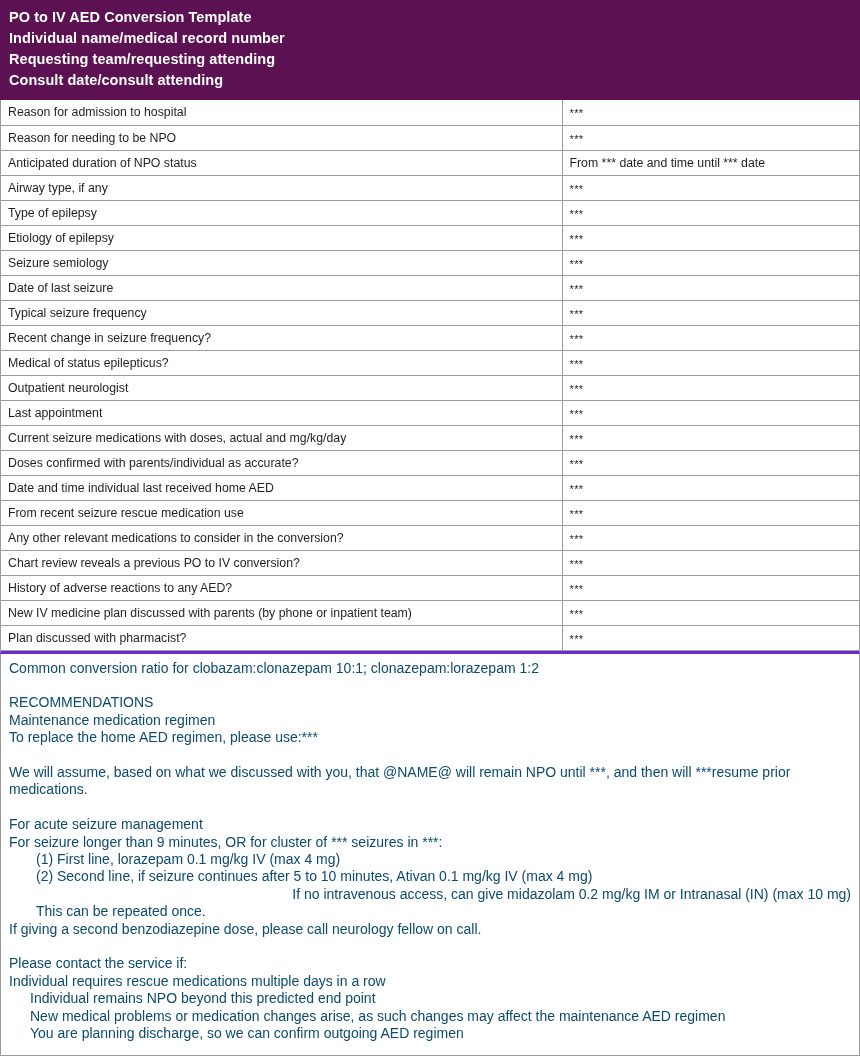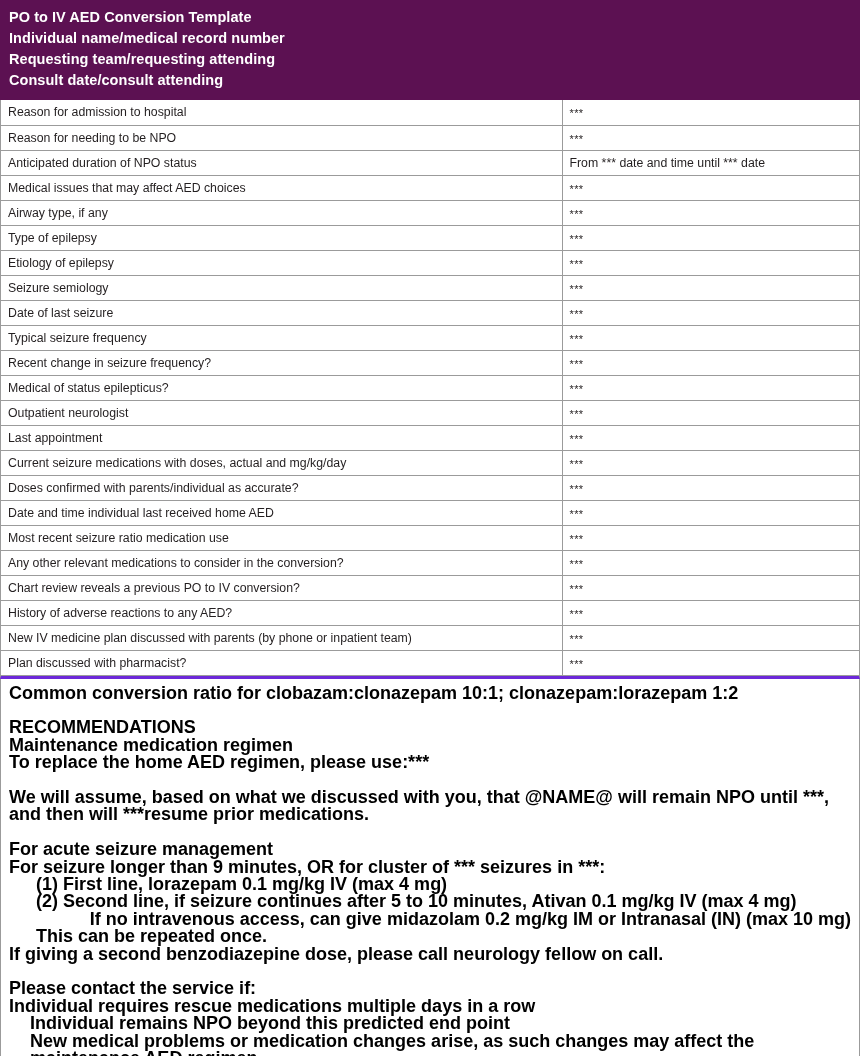--- a/index.html
+++ b/index.html
@@ -77,25 +77,24 @@
   
   .text-block {
     flex: 1 1 auto;
     border-left: 1px solid #9b9b9b;
     border-right: 1px solid #9b9b9b;
     border-bottom: 1px solid #9b9b9b;
     box-sizing: border-box;
     padding: 6px 8px 4px 8px;
   }
   .tl {
-    font-size: 18px;
+    font-size: 14px;
     line-height: 17.4px;
     white-space: pre-wrap;
-    color: #000000;
-    font-weight: bold;
+    color: #0c4a6e;
   }
   .tl.blank { height: 17.4px; }
   .ind1 { padding-left: 27px; }
   .ind2 { padding-left: 55px; text-align: right; }
   .ind-b { padding-left: 21px; }
 </style>
 </head>
 <body>
 
 <div class="doc">
@@ -116,24 +115,20 @@
           </tr>
           <tr>
             <td class="col-label">Reason for needing to be NPO</td>
             <td class="col-value stars">***</td>
           </tr>
           <tr>
             <td class="col-label">Anticipated duration of NPO status</td>
             <td class="col-value">From *** date and time until *** date</td>
           </tr>
           <tr>
-            <td class="col-label">Medical issues that may affect AED choices</td>
-            <td class="col-value stars">***</td>
-          </tr>
-          <tr>
             <td class="col-label">Airway type, if any</td>
             <td class="col-value stars">***</td>
           </tr>
           <tr>
             <td class="col-label">Type of epilepsy</td>
             <td class="col-value stars">***</td>
           </tr>
           <tr>
             <td class="col-label">Etiology of epilepsy</td>
             <td class="col-value stars">***</td>
@@ -172,21 +167,21 @@
           </tr>
           <tr>
             <td class="col-label">Doses confirmed with parents/individual as accurate?</td>
             <td class="col-value stars">***</td>
           </tr>
           <tr>
             <td class="col-label">Date and time individual last received home AED</td>
             <td class="col-value stars">***</td>
           </tr>
           <tr>
-            <td class="col-label">Most recent seizure ratio medication use</td>
+            <td class="col-label">From recent seizure rescue medication use</td>
             <td class="col-value stars">***</td>
           </tr>
           <tr>
             <td class="col-label">Any other relevant medications to consider in the conversion?</td>
             <td class="col-value stars">***</td>
           </tr>
           <tr>
             <td class="col-label">Chart review reveals a previous PO to IV conversion?</td>
             <td class="col-value stars">***</td>
           </tr>

